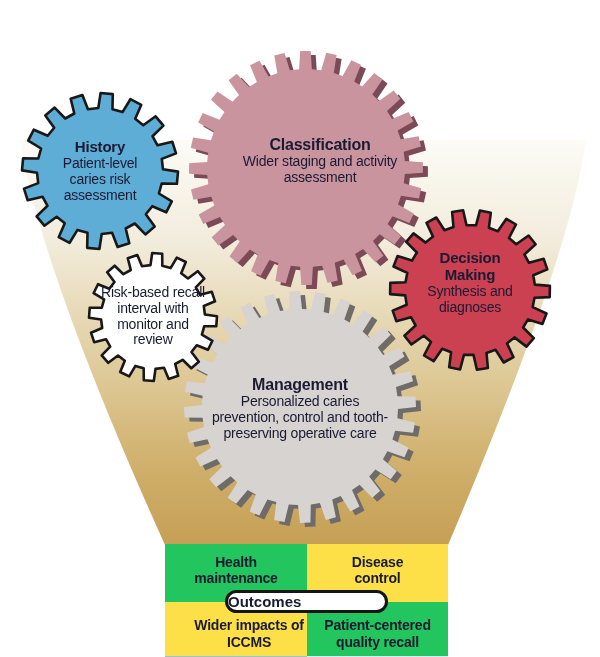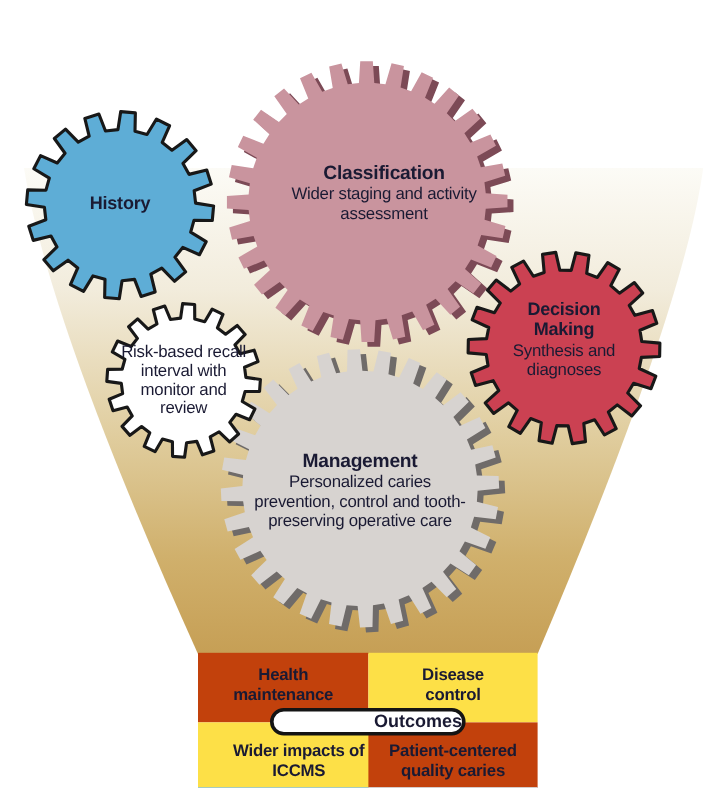--- a/index.html
+++ b/index.html
@@ -10,36 +10,36 @@
   .gear-text{position:absolute;transform:translate(-50%,-50%);text-align:center;
              line-height:1.13;letter-spacing:-0.2px;}
   .gear-title{font-weight:bold;font-size:15px;}
   .gear-title.lg{font-size:16px;}
   .gear-desc{font-size:14px;}
   
   #outcomes-table{position:absolute;left:165px;top:516px;width:283px;height:117px;}
   .cell{position:absolute;display:flex;align-items:center;justify-content:center;
         text-align:center;font-weight:bold;font-size:14px;line-height:1.15;
         letter-spacing:-0.2px;}
-  .cell.light{background:#c2410c;}
+  .cell.light{background:#22c55e;}
   .cell.dark{background:#fde047;}
   .c-tl{left:0;top:0;width:142px;height:58px;}
   .c-tr{left:142px;top:0;width:141px;height:58px;}
   .c-bl{left:0;top:58px;width:142px;height:59px;padding-left:13px;}
   .c-br{left:142px;top:58px;width:141px;height:59px;}
   .c-tl span{max-width:112px;padding-bottom:6px;}
   .c-tr span{max-width:82px;padding-bottom:6px;}
   .c-bl span{max-width:122px;padding-top:4px;}
   .c-br span{max-width:128px;padding-top:4px;}
   .strip{position:absolute;top:112px;height:5px;}
   .strip.l{left:0;width:142px;background:#8fc6e1;}
   .strip.r{left:142px;width:141px;background:#d9effb;}
   #outcomes-pill{position:absolute;left:60px;top:46px;width:163px;height:23px;
       background:#ffffff;border:3px solid #141414;border-radius:13px;
-      box-sizing:border-box;display:flex;align-items:center;justify-content:flex-end;
+      box-sizing:border-box;display:flex;align-items:center;justify-content:flex-start;
       font-weight:bold;font-size:15px;}
 </style>
 </head>
 <body>
 
 <div id="stage">
 
   <svg width="600" height="657" viewBox="0 0 600 657">
     <defs>
       <linearGradient id="funnelGrad" x1="0" y1="0" x2="0" y2="1">
@@ -61,20 +61,21 @@
     <path d="M161.7,155.5 L158.9,165.5 L171.8,173.4 L166.2,184.3 L152.3,178.2 L145.8,186.3 L154.7,198.6 L145.4,206.4 L134.8,195.5 L125.7,200.5 L129.3,215.3 L117.6,219.0 L112.1,204.8 L101.7,206.0 L99.4,221.0 L87.2,219.9 L87.5,204.7 L77.5,201.9 L69.6,214.8 L58.7,209.2 L64.8,195.3 L56.7,188.8 L44.4,197.7 L36.6,188.4 L47.5,177.8 L42.5,168.7 L27.7,172.3 L24.0,160.6 L38.2,155.1 L37.0,144.7 L22.0,142.4 L23.1,130.2 L38.3,130.5 L41.1,120.5 L28.2,112.6 L33.8,101.7 L47.7,107.8 L54.2,99.7 L45.3,87.4 L54.6,79.6 L65.2,90.5 L74.3,85.5 L70.7,70.7 L82.4,67.0 L87.9,81.2 L98.3,80.0 L100.6,65.0 L112.8,66.1 L112.5,81.3 L122.5,84.1 L130.4,71.2 L141.3,76.8 L135.2,90.7 L143.3,97.2 L155.6,88.3 L163.4,97.6 L152.5,108.2 L157.5,117.3 L172.3,113.7 L176.0,125.4 L161.8,130.9 L163.0,141.3 L178.0,143.6 L176.9,155.8 Z" fill="#5eadd6" stroke="#181818" stroke-width="2.6" stroke-linejoin="round"></path>
 
     <path transform="translate(5,4)" d="M404.8,145.9 L403.8,155.2 L421.2,160.3 L418.9,170.6 L401.0,167.8 L398.0,176.6 L413.8,185.4 L409.3,194.9 L392.5,188.2 L387.5,196.1 L401.0,208.3 L394.5,216.5 L379.6,206.3 L373.0,212.9 L383.4,227.7 L375.3,234.3 L363.0,221.0 L355.1,226.0 L362.0,242.7 L352.5,247.3 L343.5,231.6 L334.7,234.7 L337.7,252.6 L327.5,255.0 L322.2,237.7 L312.9,238.8 L311.8,256.9 L301.3,256.9 L300.1,238.8 L290.8,237.8 L285.7,255.2 L275.4,252.9 L278.2,235.0 L269.4,232.0 L260.6,247.8 L251.1,243.3 L257.8,226.5 L249.9,221.5 L237.7,235.0 L229.5,228.5 L239.7,213.6 L233.1,207.0 L218.3,217.4 L211.7,209.3 L225.0,197.0 L220.0,189.1 L203.3,196.0 L198.7,186.5 L214.4,177.5 L211.3,168.7 L193.4,171.7 L191.0,161.5 L208.3,156.2 L207.2,146.9 L189.1,145.8 L189.1,135.3 L207.2,134.1 L208.2,124.8 L190.8,119.7 L193.1,109.4 L211.0,112.2 L214.0,103.4 L198.2,94.6 L202.7,85.1 L219.5,91.8 L224.5,83.9 L211.0,71.7 L217.5,63.5 L232.4,73.7 L239.0,67.1 L228.6,52.3 L236.7,45.7 L249.0,59.0 L256.9,54.0 L250.0,37.3 L259.5,32.7 L268.5,48.4 L277.3,45.3 L274.3,27.4 L284.5,25.0 L289.8,42.3 L299.1,41.2 L300.2,23.1 L310.7,23.1 L311.9,41.2 L321.2,42.2 L326.3,24.8 L336.6,27.1 L333.8,45.0 L342.6,48.0 L351.4,32.2 L360.9,36.7 L354.2,53.5 L362.1,58.5 L374.3,45.0 L382.5,51.5 L372.3,66.4 L378.9,73.0 L393.7,62.6 L400.3,70.7 L387.0,83.0 L392.0,90.9 L408.7,84.0 L413.3,93.5 L397.6,102.5 L400.7,111.3 L418.6,108.3 L421.0,118.5 L403.7,123.8 L404.8,133.1 L422.9,134.2 L422.9,144.7 Z" fill="#7c4a56"></path>
     <path d="M404.8,145.9 L403.8,155.2 L421.2,160.3 L418.9,170.6 L401.0,167.8 L398.0,176.6 L413.8,185.4 L409.3,194.9 L392.5,188.2 L387.5,196.1 L401.0,208.3 L394.5,216.5 L379.6,206.3 L373.0,212.9 L383.4,227.7 L375.3,234.3 L363.0,221.0 L355.1,226.0 L362.0,242.7 L352.5,247.3 L343.5,231.6 L334.7,234.7 L337.7,252.6 L327.5,255.0 L322.2,237.7 L312.9,238.8 L311.8,256.9 L301.3,256.9 L300.1,238.8 L290.8,237.8 L285.7,255.2 L275.4,252.9 L278.2,235.0 L269.4,232.0 L260.6,247.8 L251.1,243.3 L257.8,226.5 L249.9,221.5 L237.7,235.0 L229.5,228.5 L239.7,213.6 L233.1,207.0 L218.3,217.4 L211.7,209.3 L225.0,197.0 L220.0,189.1 L203.3,196.0 L198.7,186.5 L214.4,177.5 L211.3,168.7 L193.4,171.7 L191.0,161.5 L208.3,156.2 L207.2,146.9 L189.1,145.8 L189.1,135.3 L207.2,134.1 L208.2,124.8 L190.8,119.7 L193.1,109.4 L211.0,112.2 L214.0,103.4 L198.2,94.6 L202.7,85.1 L219.5,91.8 L224.5,83.9 L211.0,71.7 L217.5,63.5 L232.4,73.7 L239.0,67.1 L228.6,52.3 L236.7,45.7 L249.0,59.0 L256.9,54.0 L250.0,37.3 L259.5,32.7 L268.5,48.4 L277.3,45.3 L274.3,27.4 L284.5,25.0 L289.8,42.3 L299.1,41.2 L300.2,23.1 L310.7,23.1 L311.9,41.2 L321.2,42.2 L326.3,24.8 L336.6,27.1 L333.8,45.0 L342.6,48.0 L351.4,32.2 L360.9,36.7 L354.2,53.5 L362.1,58.5 L374.3,45.0 L382.5,51.5 L372.3,66.4 L378.9,73.0 L393.7,62.6 L400.3,70.7 L387.0,83.0 L392.0,90.9 L408.7,84.0 L413.3,93.5 L397.6,102.5 L400.7,111.3 L418.6,108.3 L421.0,118.5 L403.7,123.8 L404.8,133.1 L422.9,134.2 L422.9,144.7 Z" fill="#c9949e"></path>
 
     <path d="M534.5,269.8 L532.7,279.1 L546.5,285.5 L542.5,295.9 L528.0,291.4 L523.1,299.5 L533.8,310.2 L526.5,318.6 L514.4,309.4 L507.0,315.4 L513.5,329.2 L503.7,334.5 L495.5,321.8 L486.5,324.9 L487.9,340.0 L476.9,341.7 L473.5,326.9 L464.0,326.7 L460.1,341.4 L449.2,339.2 L451.1,324.2 L442.2,320.8 L433.6,333.2 L424.0,327.5 L431.0,314.0 L423.8,307.7 L411.4,316.5 L404.4,307.8 L415.6,297.5 L411.0,289.2 L396.3,293.2 L392.7,282.6 L406.7,276.8 L405.2,267.4 L390.1,266.1 L390.3,254.9 L405.5,254.2 L407.3,244.9 L393.5,238.5 L397.5,228.1 L412.0,232.6 L416.9,224.5 L406.2,213.8 L413.5,205.4 L425.6,214.6 L433.0,208.6 L426.5,194.8 L436.3,189.5 L444.5,202.2 L453.5,199.1 L452.1,184.0 L463.1,182.3 L466.5,197.1 L476.0,197.3 L479.9,182.6 L490.8,184.8 L488.9,199.8 L497.8,203.2 L506.4,190.8 L516.0,196.5 L509.0,210.0 L516.2,216.3 L528.6,207.5 L535.6,216.2 L524.4,226.5 L529.0,234.8 L543.7,230.8 L547.3,241.4 L533.3,247.2 L534.8,256.6 L549.9,257.9 L549.7,269.1 Z" fill="#cb4152" stroke="#181818" stroke-width="2.6" stroke-linejoin="round"></path>
   </svg>
 
   <div class="gear-text" style="left:100px;top:143px;width:110px;">
     <div class="gear-title">History</div>
+    <div class="gear-desc">Patient-level caries risk assessment</div>
   </div>
 
   <div class="gear-text" style="left:320px;top:133px;width:192px;">
     <div class="gear-title lg">Classification</div>
     <div class="gear-desc">Wider staging and activity assessment</div>
   </div>
 
   <div class="gear-text" style="left:470px;top:255px;width:100px;">
     <div class="gear-title">Decision Making</div>
     <div class="gear-desc">Synthesis and diagnoses</div>
@@ -93,21 +94,21 @@
     <div class="cell light c-tl">
       <span>Health maintenance</span>
     </div>
     <div class="cell dark c-tr">
       <span>Disease control</span>
     </div>
     <div class="cell dark c-bl">
       <span>Wider impacts of ICCMS</span>
     </div>
     <div class="cell light c-br">
-      <span>Patient-centered quality caries</span>
+      <span>Patient-centered quality recall</span>
     </div>
     <div class="strip l"></div>
     <div class="strip r"></div>
     <div id="outcomes-pill">
       <span>Outcomes</span>
     </div>
   </div>
 
 </div>
 

